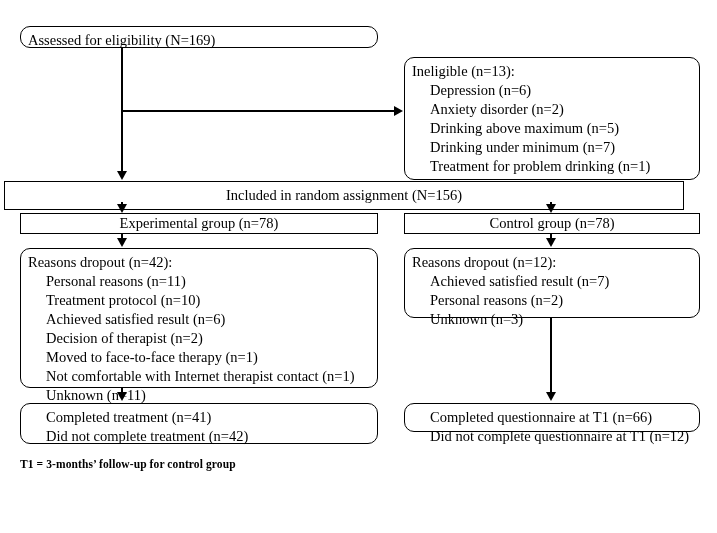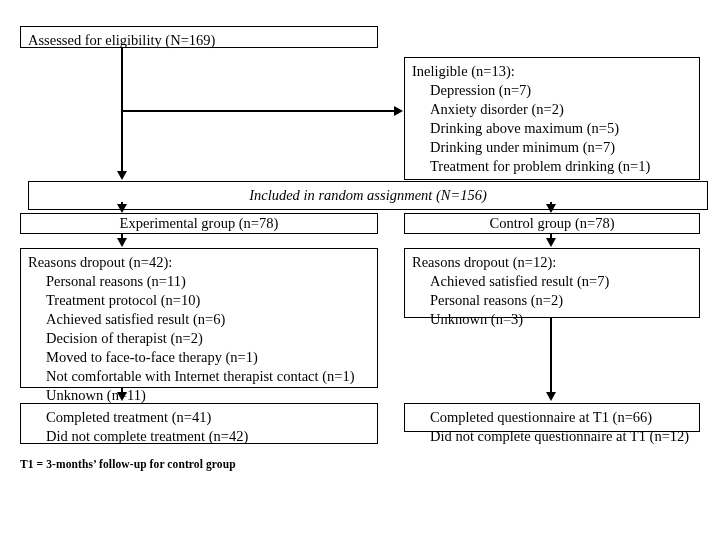--- a/index.html
+++ b/index.html
@@ -3,21 +3,21 @@
 <meta charset="utf-8">
 <style>
   html,body{margin:0;padding:0;background:#ffffff;}
   body{width:717px;height:533px;overflow:hidden;
        font-family:"Liberation Serif","DejaVu Serif",serif;color:#000;}
   #stage{position:relative;width:717px;height:533px;}
 
   .box{position:absolute;box-sizing:border-box;border:1.5px solid #000;background:#fff;}
   .box .ln{white-space:pre;line-height:19px;font-size:14.5px;}
   .center{display:flex;align-items:center;justify-content:center;}
-  .pad{padding:4px 6px 16px 7px;}
+  .pad{padding:4px 6px 16px 7px;border-radius:10px;}
   .indent{padding-left:18px;}
 
   
   .vline{position:absolute;width:2px;background:#000;}
   .hline{position:absolute;height:2px;background:#000;}
   .arrow-d{position:absolute;width:0;height:0;
            border-left:5.5px solid transparent;border-right:5.5px solid transparent;
            border-top:9px solid #000;}
   .arrow-r{position:absolute;width:0;height:0;
            border-top:5.5px solid transparent;border-bottom:5.5px solid transparent;
@@ -36,28 +36,28 @@
   </div>
 
   <div class="vline" style="left:121px;top:47px;height:125px;"></div>
   <div class="arrow-d" style="left:117px;top:171px;"></div>
 
   <div class="hline" style="left:121px;top:110px;width:274px;"></div>
   <div class="arrow-r" style="left:394px;top:106px;"></div>
 
   <div class="box pad" style="left:404px;top:57px;width:296px;height:123px;">
     <div class="ln">Ineligible (n=13):</div>
-    <div class="ln indent">Depression (n=7)</div>
+    <div class="ln indent">Depression (n=6)</div>
     <div class="ln indent">Anxiety disorder (n=2)</div>
     <div class="ln indent">Drinking above maximum (n=5)</div>
     <div class="ln indent">Drinking under minimum (n=7)</div>
     <div class="ln indent">Treatment for problem drinking (n=1)</div>
   </div>
 
-  <div class="box center" style="left:28px;top:181px;width:680px;height:29px;font-style:italic;">
+  <div class="box center" style="left:4px;top:181px;width:680px;height:29px;">
     <div class="ln">Included in random assignment (N=156)</div>
   </div>
 
   <div class="vline" style="left:121px;top:202px;height:6px;"></div>
   <div class="arrow-d" style="left:117px;top:204px;"></div>
 
   <div class="vline" style="left:550px;top:202px;height:6px;"></div>
   <div class="arrow-d" style="left:546px;top:204px;"></div>
 
   <div class="box center" style="left:20px;top:213px;width:358px;height:21px;">

